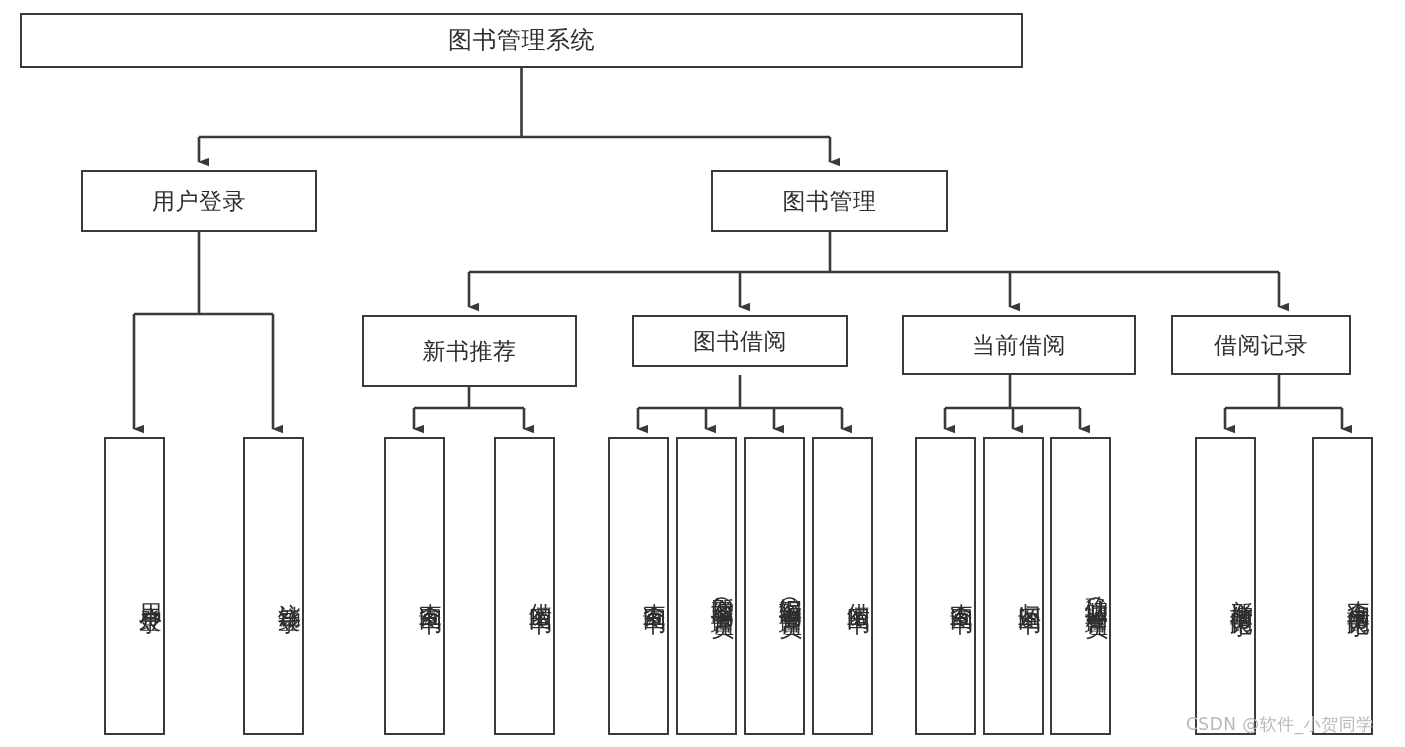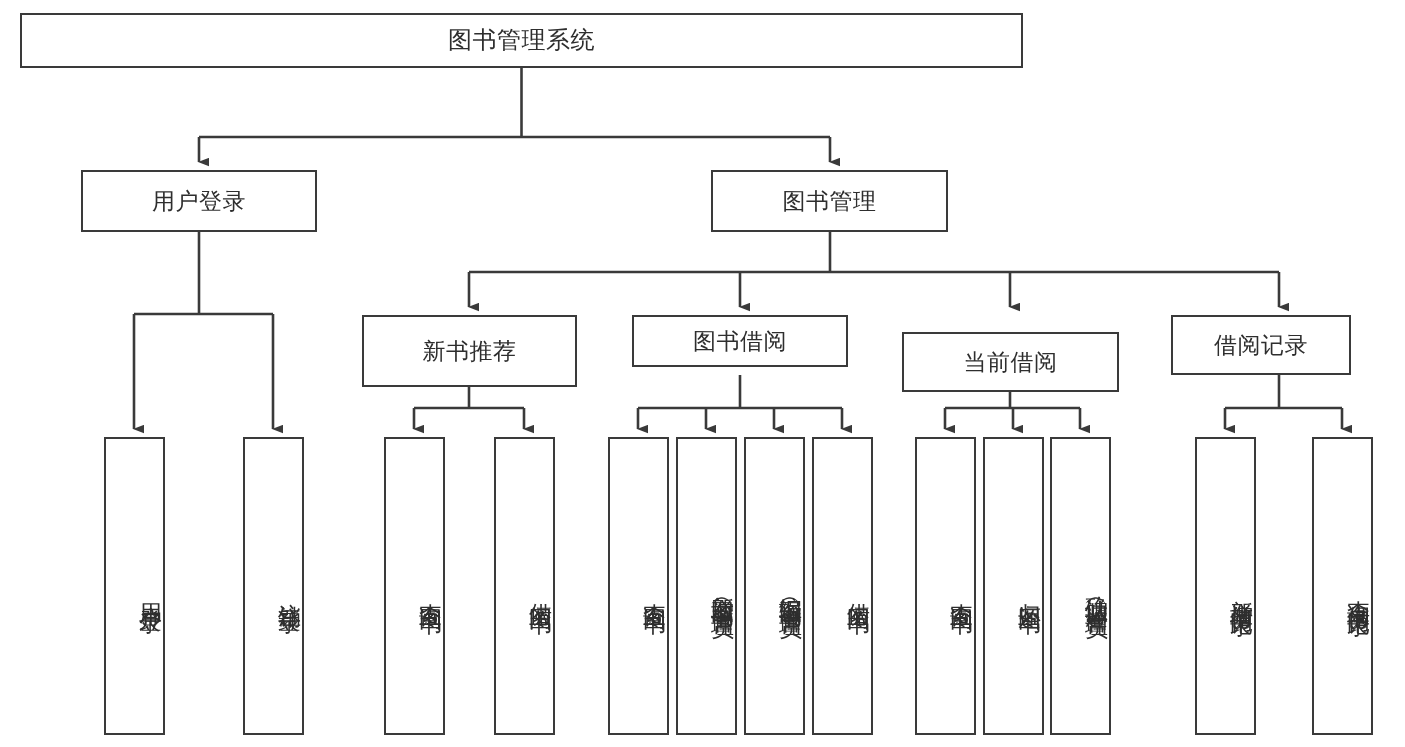--- a/index.html
+++ b/index.html
@@ -132,21 +132,21 @@
   <div class="node h" style="left:711px; top:170px; width:237px; height:62px;">
     <span>图书管理</span>
   </div>
 
   <div class="node h" style="left:362px; top:315px; width:215px; height:72px;">
     <span>新书推荐</span>
   </div>
   <div class="node h" style="left:632px; top:315px; width:216px; height:52px;">
     <span>图书借阅</span>
   </div>
-  <div class="node h" style="left:902px; top:332px; width:217px; height:60px;">
+  <div class="node h" style="left:902px; top:315px; width:234px; height:60px;">
     <span>当前借阅</span>
   </div>
   <div class="node h" style="left:1171px; top:315px; width:180px; height:60px;">
     <span>借阅记录</span>
   </div>
 
   <div class="node v" style="left:104px; top:437px; width:61px; height:298px;">
     <span>用户登录</span>
   </div>
   <div class="node v" style="left:243px; top:437px; width:61px; height:298px;">
@@ -183,14 +183,15 @@
     <span>确认归还（管理员）</span>
   </div>
 
   <div class="node v" style="left:1195px; top:437px; width:61px; height:298px;">
     <span>新增借阅记录</span>
   </div>
   <div class="node v" style="left:1312px; top:437px; width:61px; height:298px;">
     <span>查询借阅记录</span>
   </div>
 
+  <div class="watermark">CSDN @软件_小贺同学</div>
 
 </div>
 
 </body></html>

